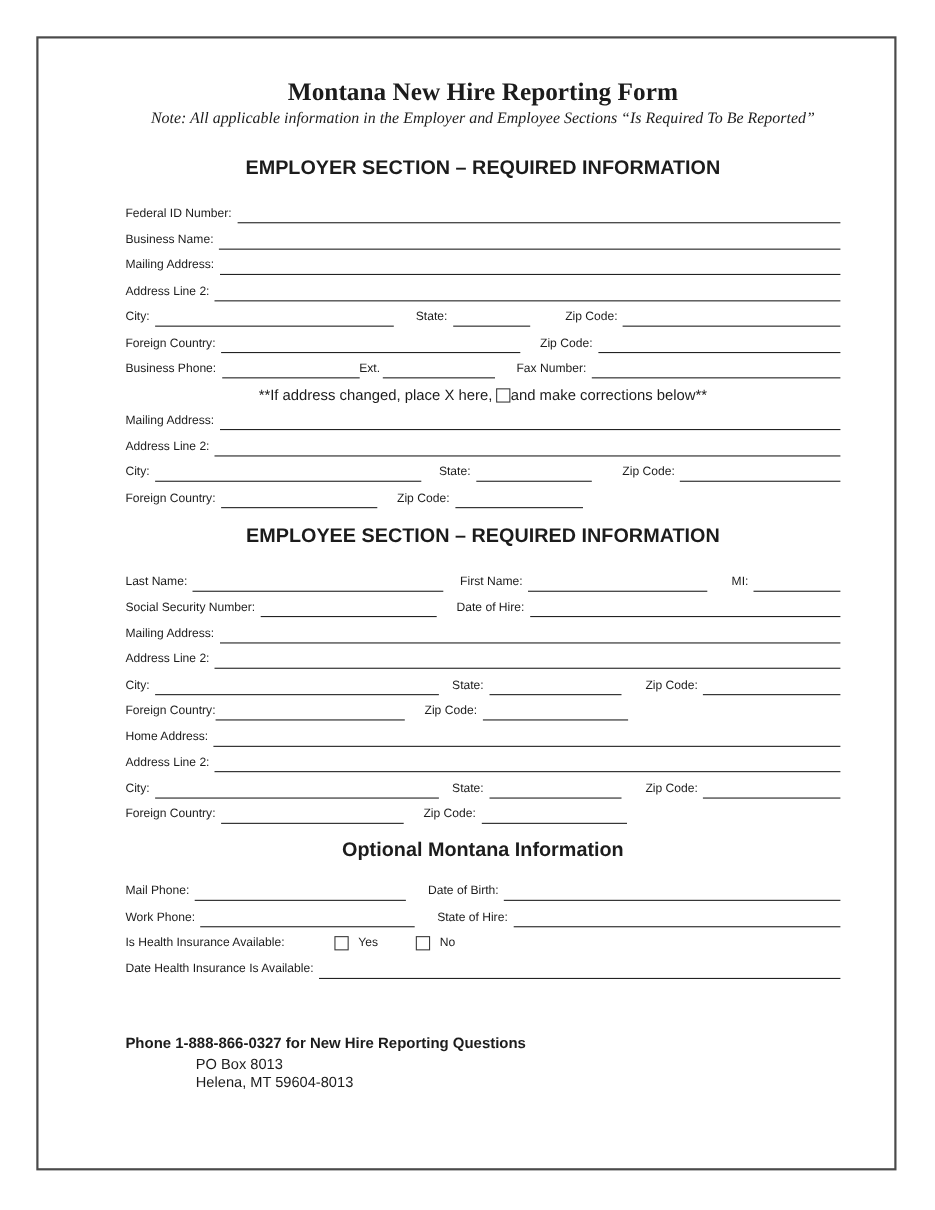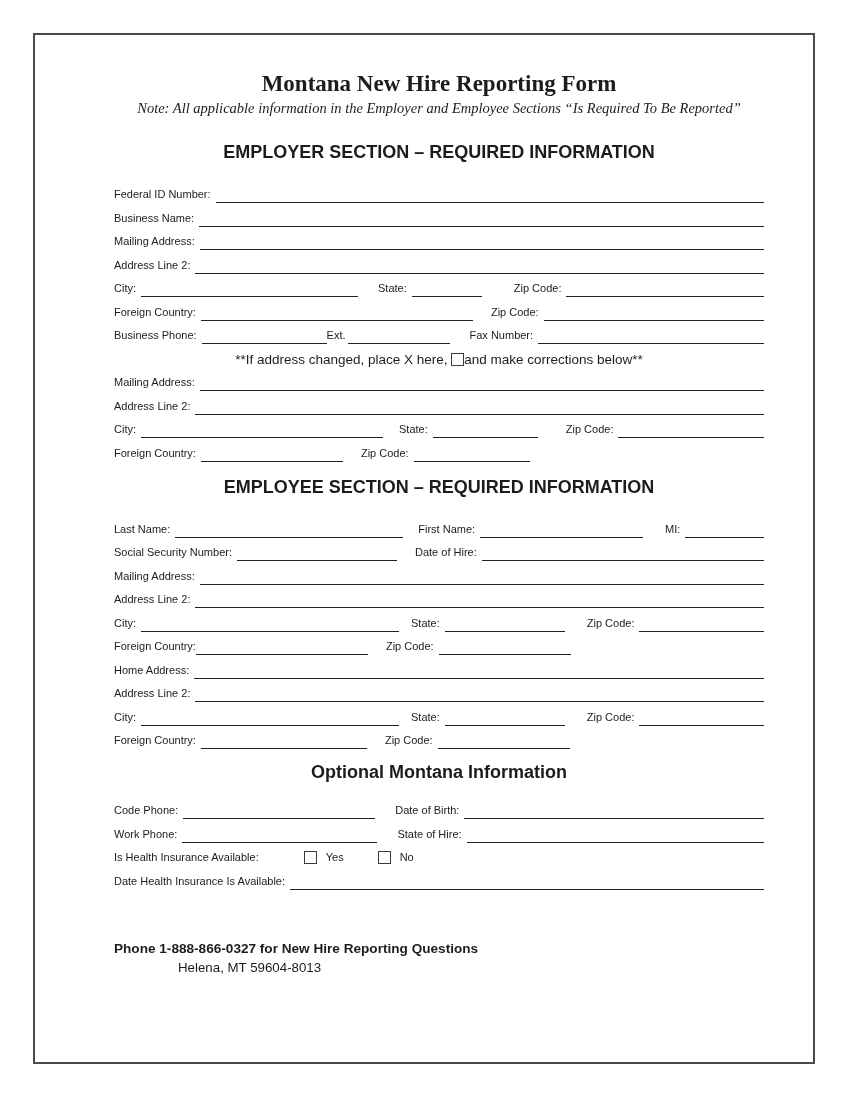--- a/index.html
+++ b/index.html
@@ -175,21 +175,21 @@
         <span class="line" style="width:166px;"></span>
         <span class="lbl" style="margin-left:18px;">Zip Code:</span>
         <span class="line" style="width:132px;"></span>
       </div>
     </div>
 
     <h2 class="sect hopt">Optional Montana Information</h2>
 
     <div>
       <div class="row">
-        <span class="lbl">Code Phone:</span>
+        <span class="lbl">Mail Phone:</span>
         <span class="line" style="width:192px;"></span>
         <span class="lbl" style="margin-left:20px;">Date of Birth:</span>
         <span class="line fill"></span>
       </div>
       <div class="row">
         <span class="lbl">Work Phone:</span>
         <span class="line" style="width:195px;"></span>
         <span class="lbl" style="margin-left:20px;">State of Hire:</span>
         <span class="line fill"></span>
       </div>
@@ -201,17 +201,18 @@
         <span style="margin-left:9px;">No</span>
       </div>
       <div class="row">
         <span class="lbl">Date Health Insurance Is Available:</span>
         <span class="line fill"></span>
       </div>
     </div>
 
     <div class="footer">
       <div class="phone">Phone 1-888-866-0327 for New Hire Reporting Questions</div>
+      <div class="fline indent">PO Box 8013</div>
       <div class="fline indent">Helena, MT 59604-8013</div>
     </div>
 
   </div>
 </div>
 
 </body></html>

